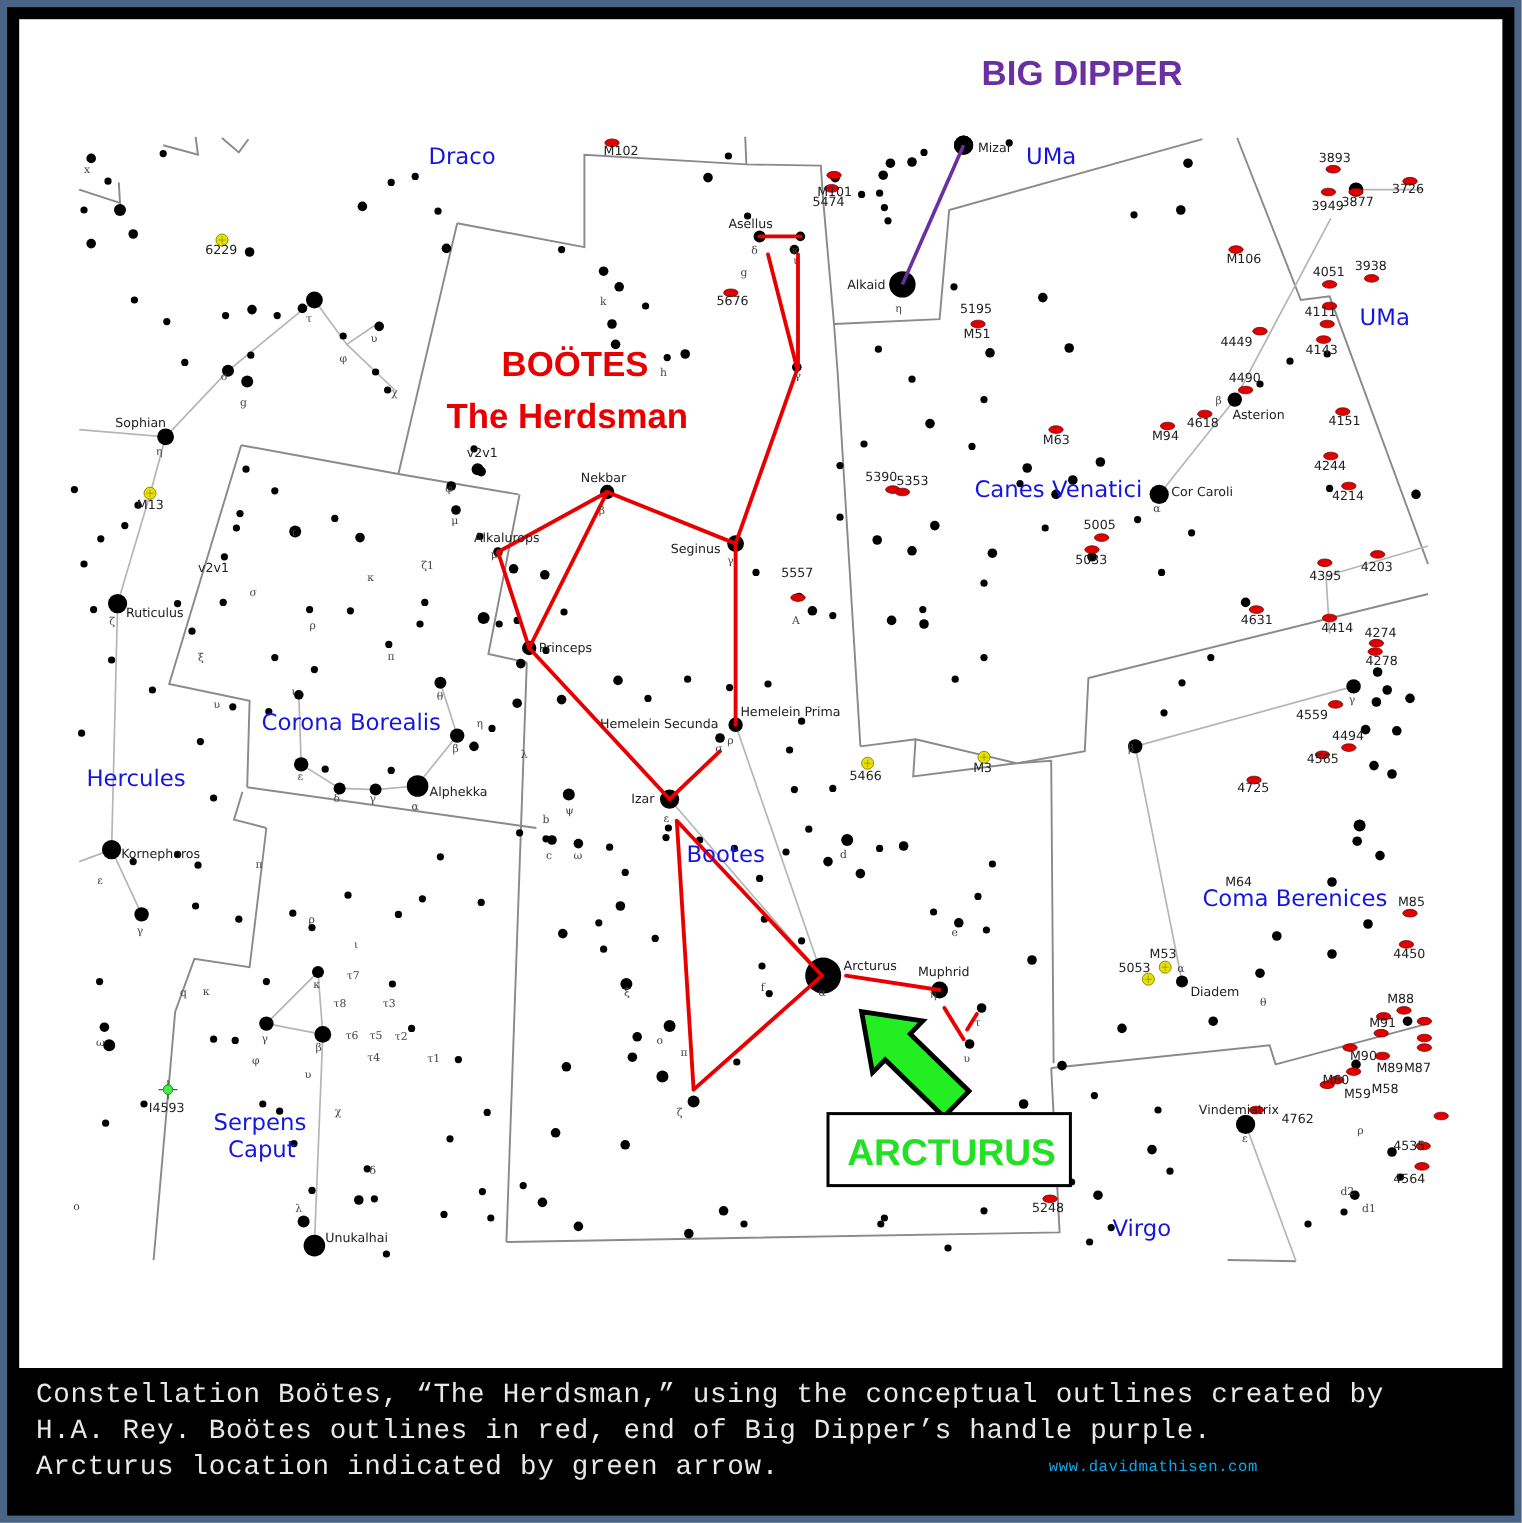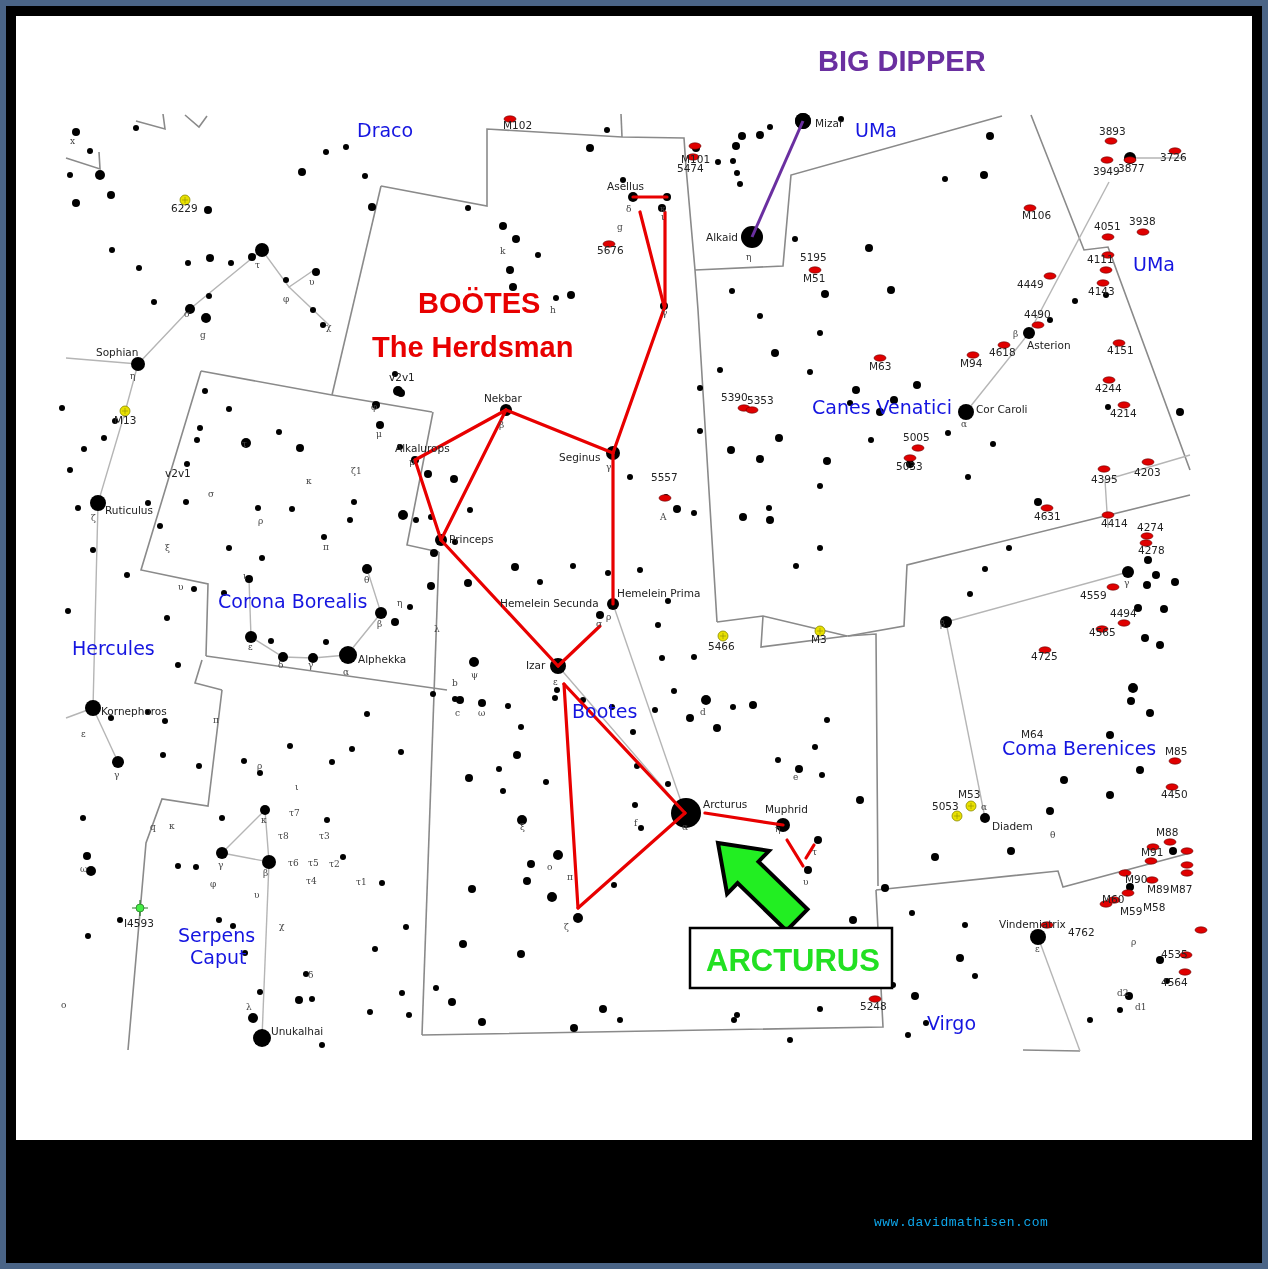--- a/index.html
+++ b/index.html
@@ -699,14 +699,17 @@
   <text class="lbl-title" x="372" y="357">The Herdsman</text>
 
   <g>
     <polygon id="arrow-poly" fill="#22ee22" stroke="#000" stroke-width="4" stroke-linejoin="miter" points="718.0,843.0 769.0,850.8 758.5,861.6 807.5,909.3 786.5,930.7 737.6,883.1 727.1,893.8"></polygon>
   </g>
   <rect id="callout-rect" fill="#fff" stroke="#000" stroke-width="2.5" x="690" y="928" width="202" height="60"></rect>
   <text class="lbl-arcturus" x="706" y="971">ARCTURUS</text>
 </svg>
 
 <div class="caption">
+  <div class="caption-line" style="top:9px">Constellation Boötes, “The Herdsman,” using the conceptual outlines created by</div>
+  <div class="caption-line" style="top:39px">H.A. Rey. Boötes outlines in red, end of Big Dipper’s handle purple.</div>
+  <div class="caption-line" style="top:69px">Arcturus location indicated by green arrow.</div>
   <div class="caption-url">www.davidmathisen.com</div>
 </div>
 
 </body></html>

